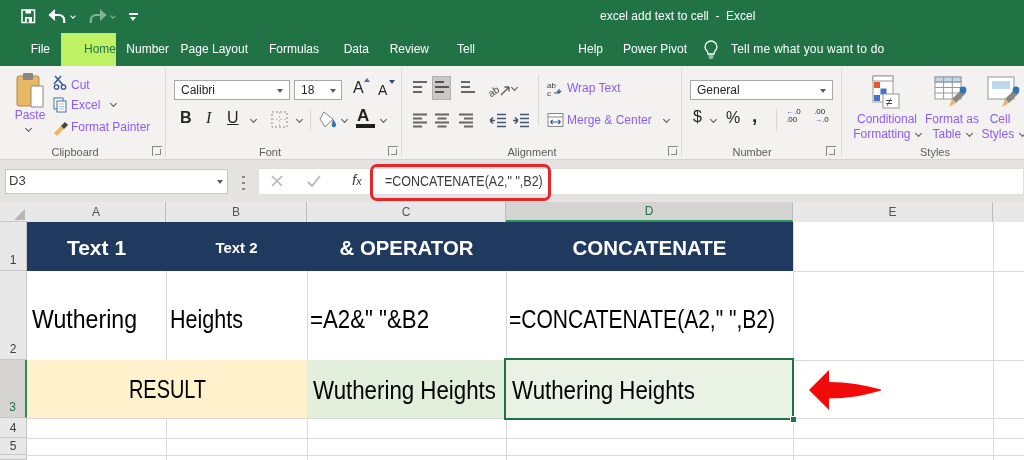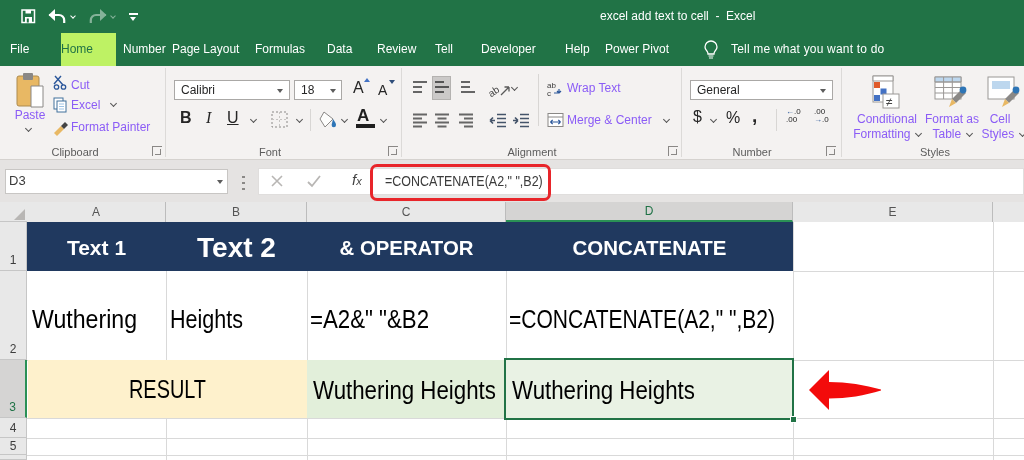--- a/index.html
+++ b/index.html
@@ -1,18 +1,18 @@
 <!DOCTYPE html>
 <html><head><meta charset="utf-8"><style>
 *{margin:0;padding:0;box-sizing:border-box}
 html,body{width:1024px;height:460px;overflow:hidden;font-family:"Liberation Sans",sans-serif;background:#fff}
 .abs{position:absolute}
 #titlebar{position:absolute;left:0;top:0;width:1024px;height:33px;background:#217346}
 #tabs{position:absolute;left:0;top:33px;width:1024px;height:33px;background:#217346}
-.tab{position:absolute;top:0;height:33px;line-height:33px;color:#fff;font-size:12px;text-align:left}
+.tab{position:absolute;top:0;height:33px;line-height:33px;color:#fff;font-size:12px;text-align:right}
 #ribbon{position:absolute;left:0;top:66px;width:1024px;height:94px;background:#f4f2f1;border-bottom:1px solid #d5d2cf}
 .glabel{position:absolute;font-size:11px;color:#5c5c5c;text-align:center}
 .gsep{position:absolute;top:68px;width:1px;height:89px;background:#dcdad8}
 .launch{position:absolute;width:10px;height:10px;border-left:1px solid #8a8886;border-top:1px solid #8a8886}
 .launch:after{content:"";position:absolute;right:1px;bottom:1px;width:5px;height:5px;border-right:1.5px solid #8a8886;border-bottom:1.5px solid #8a8886}
 .rtext{position:absolute;font-size:12px;color:#8b5cf6;white-space:nowrap}
 .combo{position:absolute;background:#fff;border:1px solid #aaa8a6;font-size:12px;color:#262626}
 .abs>.caret{display:block}
 .chev{position:absolute;width:5px;height:5px;border-right:1.3px solid #555;border-bottom:1.3px solid #555;transform:rotate(45deg)}
 .chevi{display:inline-block;width:5px;height:5px;border-right:1.3px solid #555;border-bottom:1.3px solid #555;transform:rotate(45deg);vertical-align:2px;margin-left:2px}
@@ -51,21 +51,20 @@
 
 <div id="tabs">
   <div class="tab" style="left:10px;width:40px">File</div>
   <div class="tab" style="left:61px;width:55px;background:#bef264;color:#217346">Home</div>
   <div class="tab" style="left:123px;width:46px">Number</div>
   <div class="tab" style="left:255px;width:64px">Formulas</div>
   <div class="tab" style="left:172px;width:76px">Page Layout</div>
   <div class="tab" style="left:327px;width:42px">Data</div>
   <div class="tab" style="left:377px;width:52px">Review</div>
   <div class="tab" style="left:435px;width:40px">Tell</div>
-  <div class="tab" style="left:481px;width:70px">Developer</div>
   <div class="tab" style="left:565px;width:38px">Help</div>
   <div class="tab" style="left:605px;width:82px">Power Pivot</div>
   <svg class="abs" style="left:703px;top:7px" width="16" height="20" viewBox="0 0 16 20">
       <path d="M8 1 a6 6 0 0 1 6 6 c0 2.5-1.8 3.6-2.5 5 -.4.8-.5 1.5-.5 2h-6 c0-.5-.1-1.2-.5-2 C3.8 10.6 2 9.5 2 7 a6 6 0 0 1 6-6z" fill="none" stroke="#fff" stroke-width="1.3"></path>
       <path d="M5.5 16h5 M6 18h4" stroke="#fff" stroke-width="1.2"></path>
     </svg>
   <div class="tab" style="left:731px;width:170px;text-align:left;letter-spacing:.2px">Tell me what you want to do</div>
 </div>
 
 <div id="ribbon"></div>
@@ -269,21 +268,21 @@
   <div class="gridv" style="left:307px;top:216px;height:42px"></div>
   <div class="gridv" style="left:506px;top:216px;height:42px"></div>
   <div class="gridh" style="left:793px;top:69px;width:231px"></div>
   <div class="gridh" style="left:27px;top:158px;width:997px"></div>
   <div class="gridh" style="left:27px;top:216px;width:997px"></div>
   <div class="gridh" style="left:27px;top:236px;width:997px"></div>
   <div class="gridh" style="left:27px;top:253px;width:997px"></div>
 
   <div class="abs" style="left:27px;top:20px;width:766px;height:49px;background:#20395f"></div>
   <div class="cell" style="left:27px;top:20px;width:139px;height:49px;line-height:52px;text-align:center;color:#fff;font-weight:bold;font-size:21px">Text 1</div>
-  <div class="cell" style="left:166px;top:20px;width:141px;height:49px;line-height:52px;text-align:center;color:#fff;font-weight:bold;font-size:28px">Text 2</div>
+  <div class="cell" style="left:166px;top:20px;width:141px;height:49px;line-height:52px;text-align:center;color:#fff;font-weight:bold;font-size:15px">Text 2</div>
   <div class="cell" style="left:307px;top:20px;width:199px;height:49px;line-height:52px;text-align:center;color:#fff;font-weight:bold;font-size:21px;transform:scaleX(.97);transform-origin:center 0">&amp; OPERATOR</div>
   <div class="cell" style="left:506px;top:20px;width:287px;height:49px;line-height:52px;text-align:center;color:#fff;font-weight:bold;font-size:21px;transform:scaleX(.975);transform-origin:center 0">CONCATENATE</div>
 
   <div class="cell" style="left:32px;top:103px;transform:scaleX(.907);transform-origin:0 0">Wuthering</div>
   <div class="cell" style="left:170px;top:103px;transform:scaleX(.844);transform-origin:0 0">Heights</div>
   <div class="cell" style="left:310px;top:103px;transform:scaleX(.872);transform-origin:0 0">=A2&amp;" "&amp;B2</div>
   <div class="cell" style="left:509px;top:103px;transform:scaleX(.825);transform-origin:0 0">=CONCATENATE(A2," ",B2)</div>
 
   <div class="abs" style="left:28px;top:158px;width:279px;height:58px;background:#fef1cc"></div>
   <div class="cell" style="left:28px;top:158px;width:279px;height:58px;line-height:58px;text-align:center;transform:scaleX(.78);transform-origin:center 0">RESULT</div>

